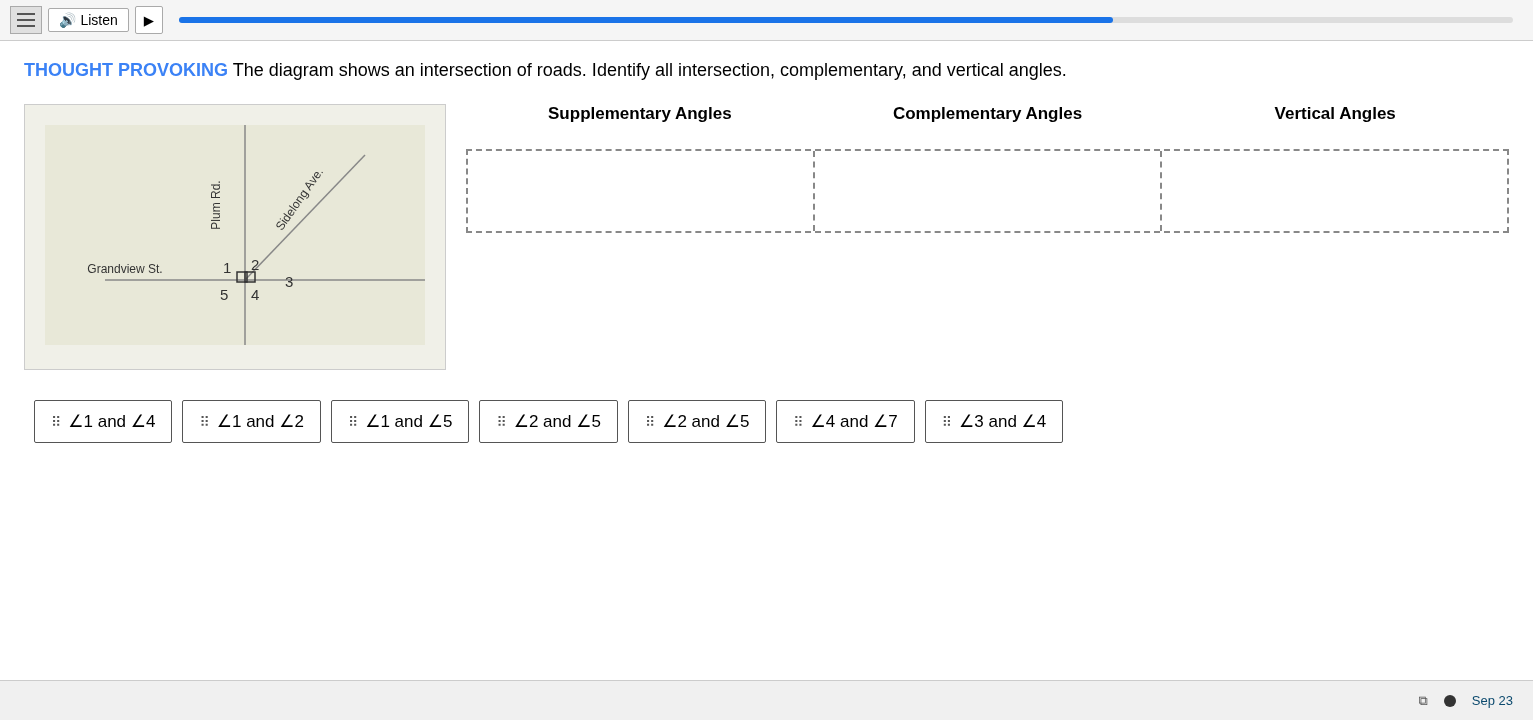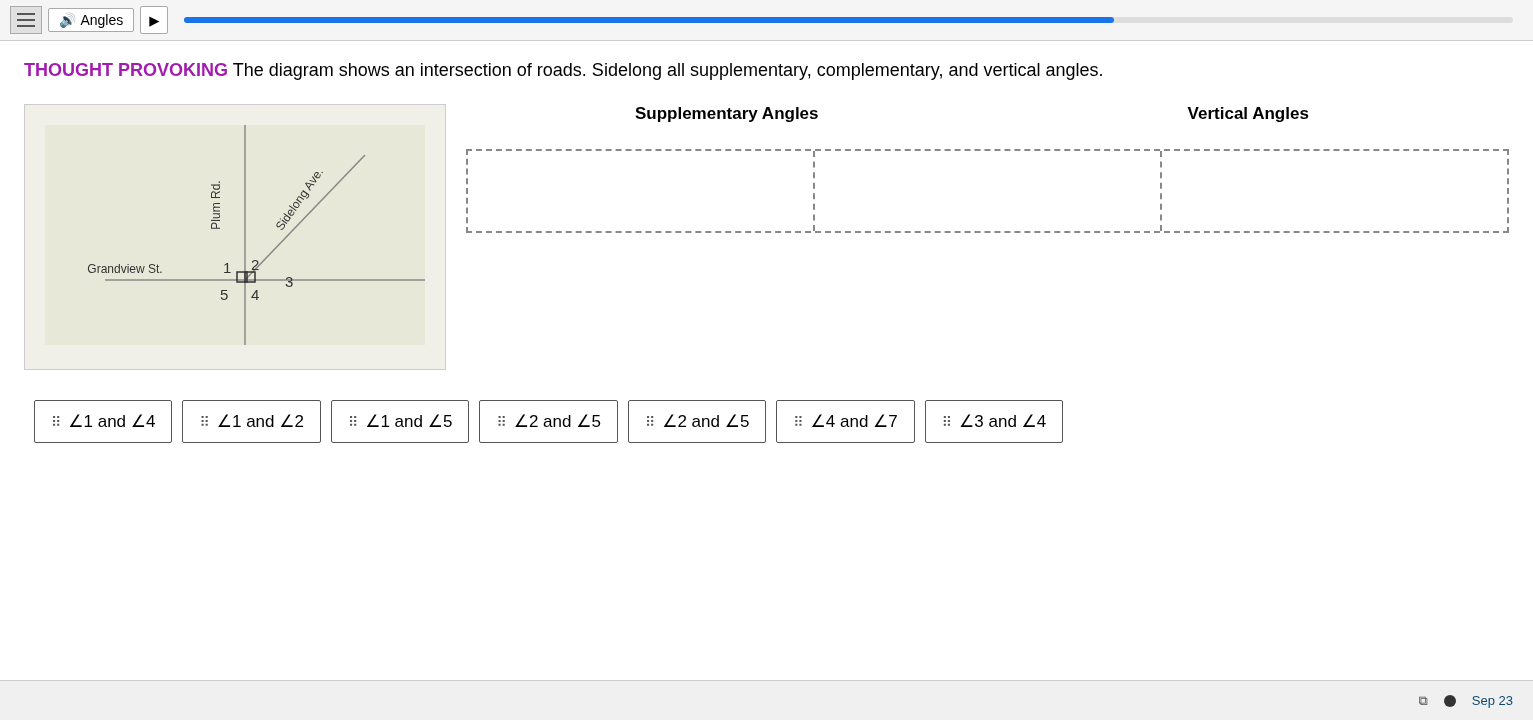--- a/index.html
+++ b/index.html
@@ -71,21 +71,21 @@
       padding: 16px 24px;
     }
 
     .prompt-text {
       font-size: 18px;
       line-height: 1.5;
       margin-bottom: 20px;
       max-width: 1400px;
     }
     .prompt-label {
-      color: #a21caf;
+      color: #3b82f6;
       font-weight: bold;
       margin-top: 24px;
     }
 
     
     .content-area {
       display: flex;
       gap: 20px;
       align-items: flex-start;
     }
@@ -191,34 +191,34 @@
 <div class="toolbar">
   <div class="toolbar-icon">
     <svg width="18" height="14" viewBox="0 0 18 14">
       <rect y="0" width="18" height="2" fill="#555"></rect>
       <rect y="6" width="18" height="2" fill="#555"></rect>
       <rect y="12" width="18" height="2" fill="#555"></rect>
     </svg>
   </div>
   <button class="listen-btn">
     <span>🔊</span>
-    <span>Angles</span>
+    <span>Listen</span>
   </button>
   <button class="play-btn">
     <span>▶</span>
   </button>
   <div class="progress-bar-container">
     <div class="progress-bar-fill"></div>
   </div>
 </div>
 
 <div class="main-content">
 
   <div class="prompt-text">
-    <span class="prompt-label">THOUGHT PROVOKING</span><span> The diagram shows an intersection of roads. Sidelong all supplementary, complementary, and vertical angles.</span>
+    <span class="prompt-label">THOUGHT PROVOKING</span><span> The diagram shows an intersection of roads. Identify all intersection, complementary, and vertical angles.</span>
   </div>
 
   <div class="content-area">
 
     <div class="diagram-container">
       <svg width="380" height="220" viewBox="0 0 380 220">
 
         <rect x="0" y="0" width="380" height="220" fill="#e8e8d8"></rect>
 
         <line x1="60" y1="155" x2="380" y2="155" stroke="#888" stroke-width="1.5"></line>
@@ -246,20 +246,21 @@
         <text x="270" y="70" font-size="12" fill="#333" font-family="Arial" transform="rotate(-55, 270, 85)" text-anchor="middle">Sidelong Ave.</text>
 
         <text x="80" y="148" font-size="12" fill="#333" font-family="Arial" text-anchor="middle">Grandview St.</text>
       </svg>
     </div>
 
     <div class="table-section">
 
       <div class="column-headers">
         <div class="col-header col-supp">Supplementary Angles</div>
+        <div class="col-header col-comp">Complementary Angles</div>
         <div class="col-header col-vert">Vertical Angles</div>
       </div>
 
       <div class="drop-zone-row">
         <div class="drop-cell"></div>
         <div class="drop-cell"></div>
         <div class="drop-cell"></div>
       </div>
     </div>
 

